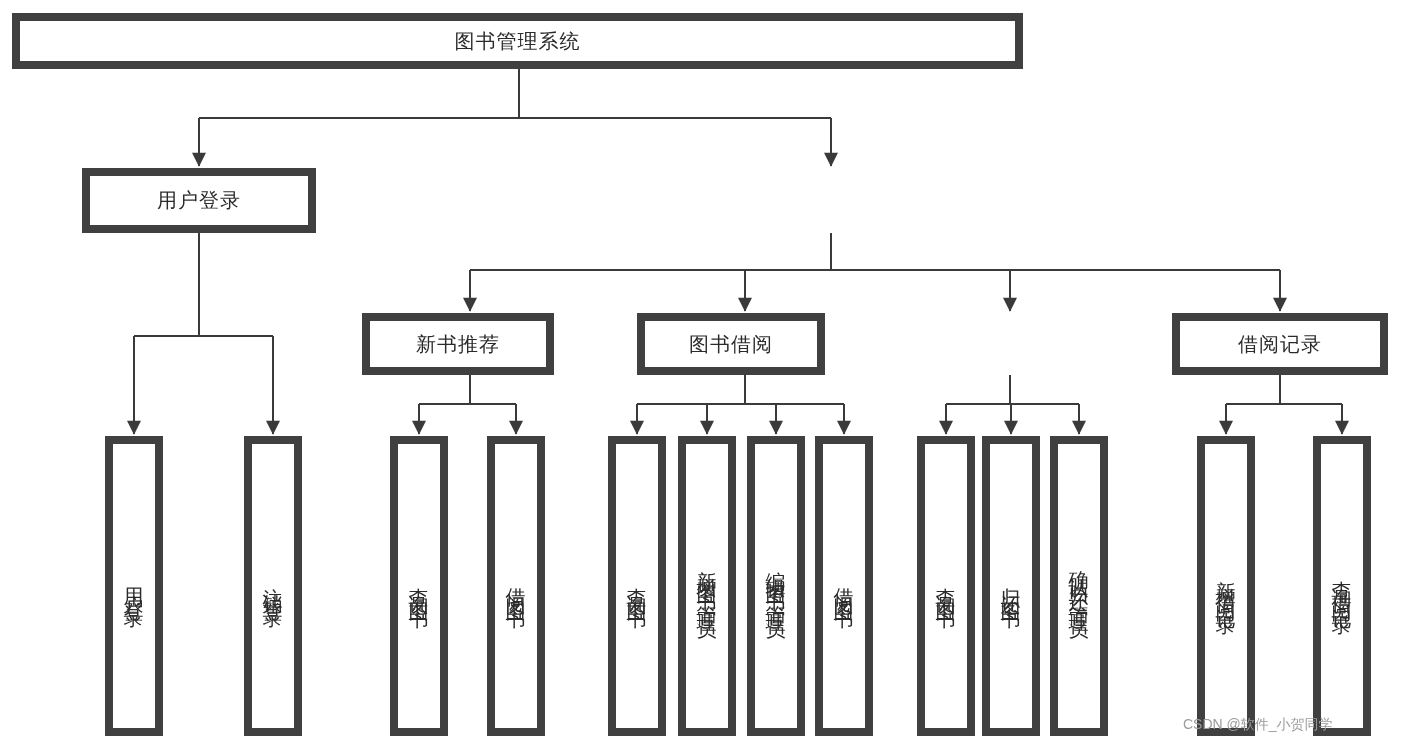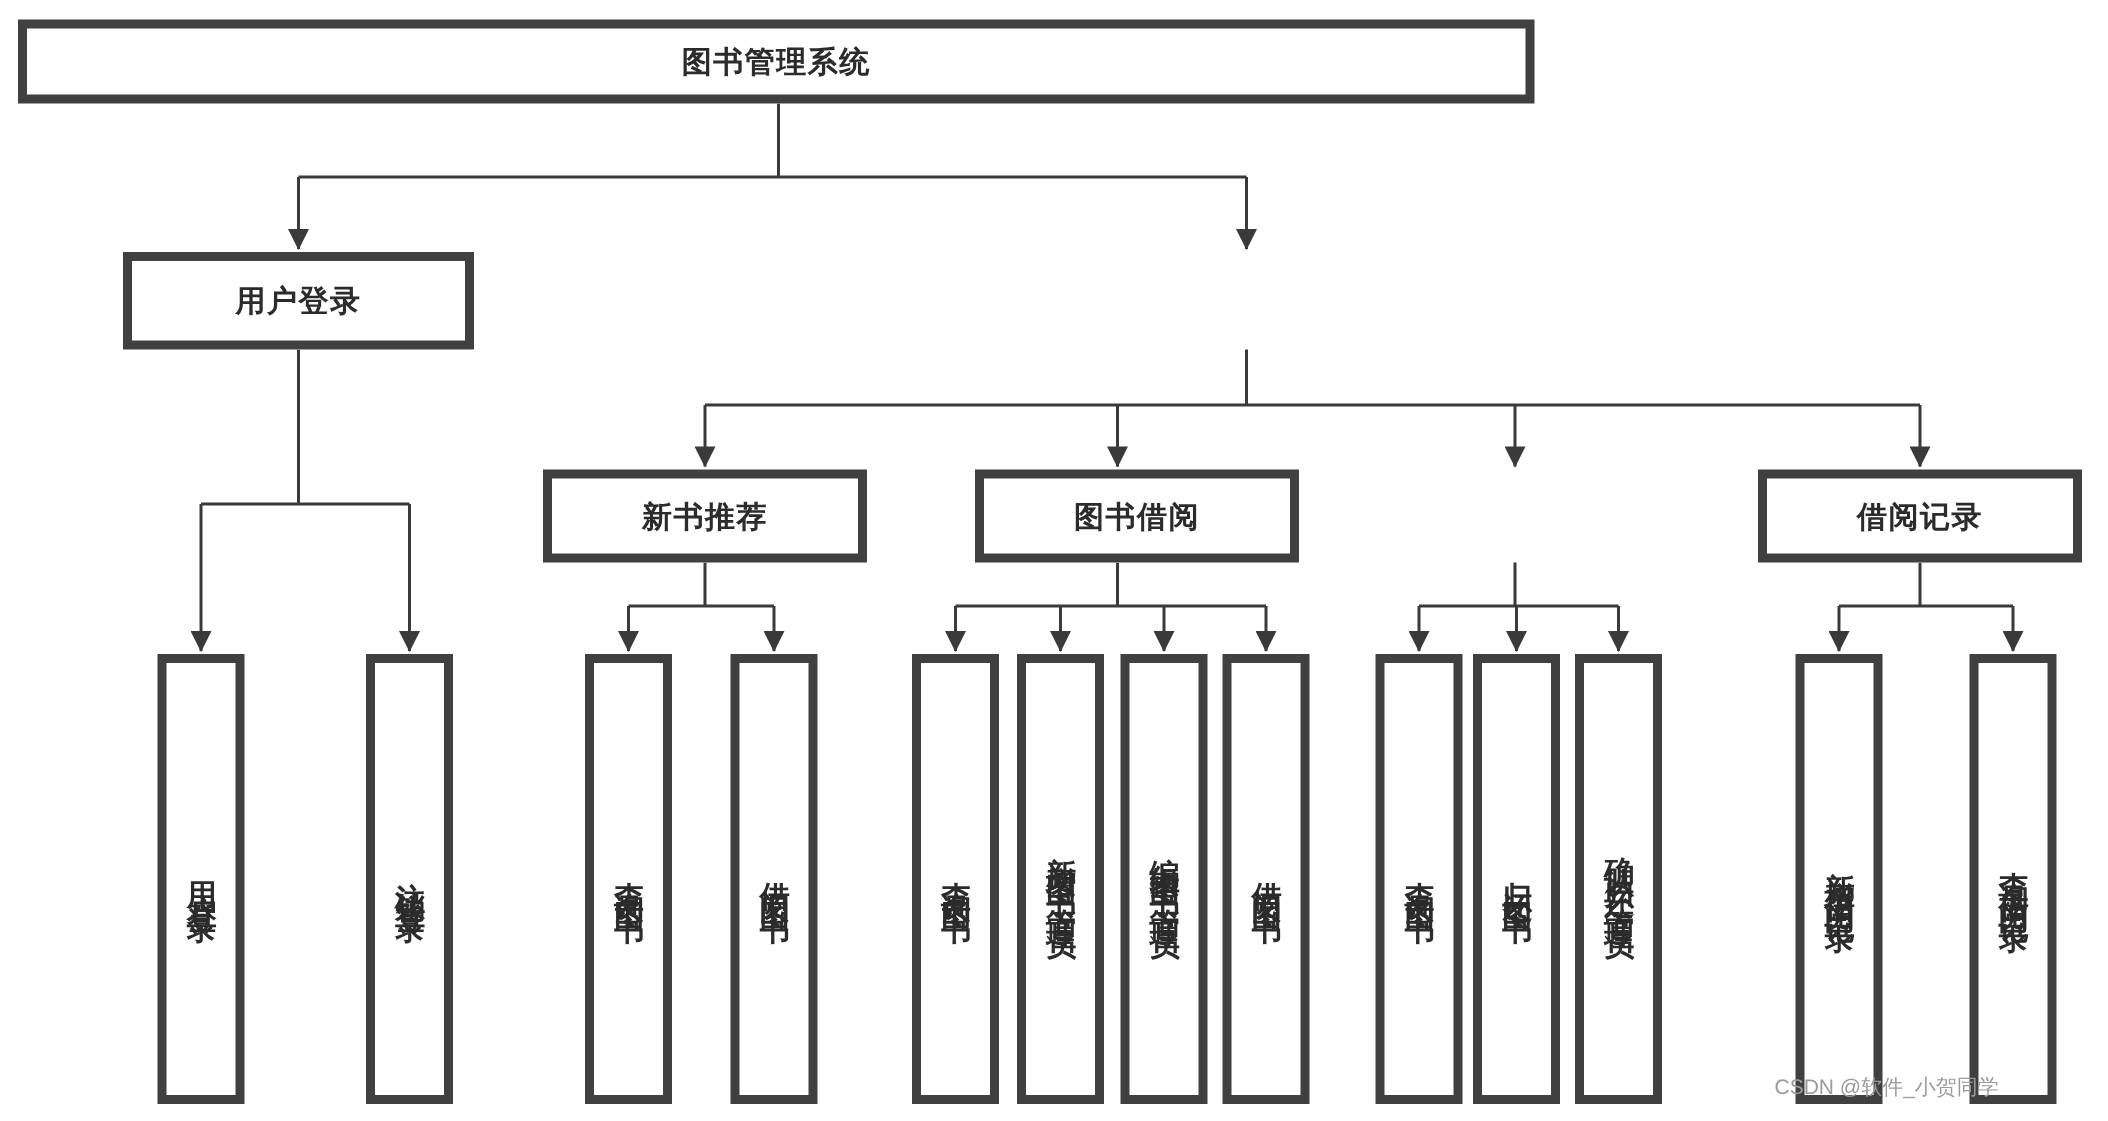--- a/index.html
+++ b/index.html
@@ -18,26 +18,25 @@
   .wires {
     position: absolute;
     left: 0;
     top: 0;
     pointer-events: none;
   }
   .box {
     position: absolute;
     box-sizing: border-box;
     background: #ffffff;
-    border: 6px solid #404040;
+    border: 8px solid #404040;
     display: flex;
     align-items: center;
     justify-content: center;
     color: #2b2b2b;
-    font-weight: bold;
   }
   .hlabel {
     font-size: 20px;
     letter-spacing: 1px;
     white-space: nowrap;
     color: #2b2b2b;
   }
   .vlabel {
     writing-mode: vertical-rl;
     text-orientation: mixed;
@@ -101,24 +100,24 @@
   </svg>
 
   <div class="box" style="left:12px; top:13px; width:1011px; height:56px;">
     <span class="hlabel">图书管理系统</span>
   </div>
 
   <div class="box" style="left:82px; top:168px; width:234px; height:65px;">
     <span class="hlabel">用户登录</span>
   </div>
 
-  <div class="box" style="left:362px; top:313px; width:216px; height:62px;">
+  <div class="box" style="left:362px; top:313px; width:192px; height:62px;">
     <span class="hlabel">新书推荐</span>
   </div>
-  <div class="box" style="left:650px; top:313px; width:216px; height:62px;">
+  <div class="box" style="left:637px; top:313px; width:188px; height:62px;">
     <span class="hlabel">图书借阅</span>
   </div>
   <div class="box" style="left:1172px; top:313px; width:216px; height:62px;text-align:center;">
     <span class="hlabel">借阅记录</span>
   </div>
 
   <div class="box" style="left:105px; top:436px; width:58px; height:300px;">
     <span class="vlabel">用户登录</span>
   </div>
   <div class="box" style="left:244px; top:436px; width:58px; height:300px;">

